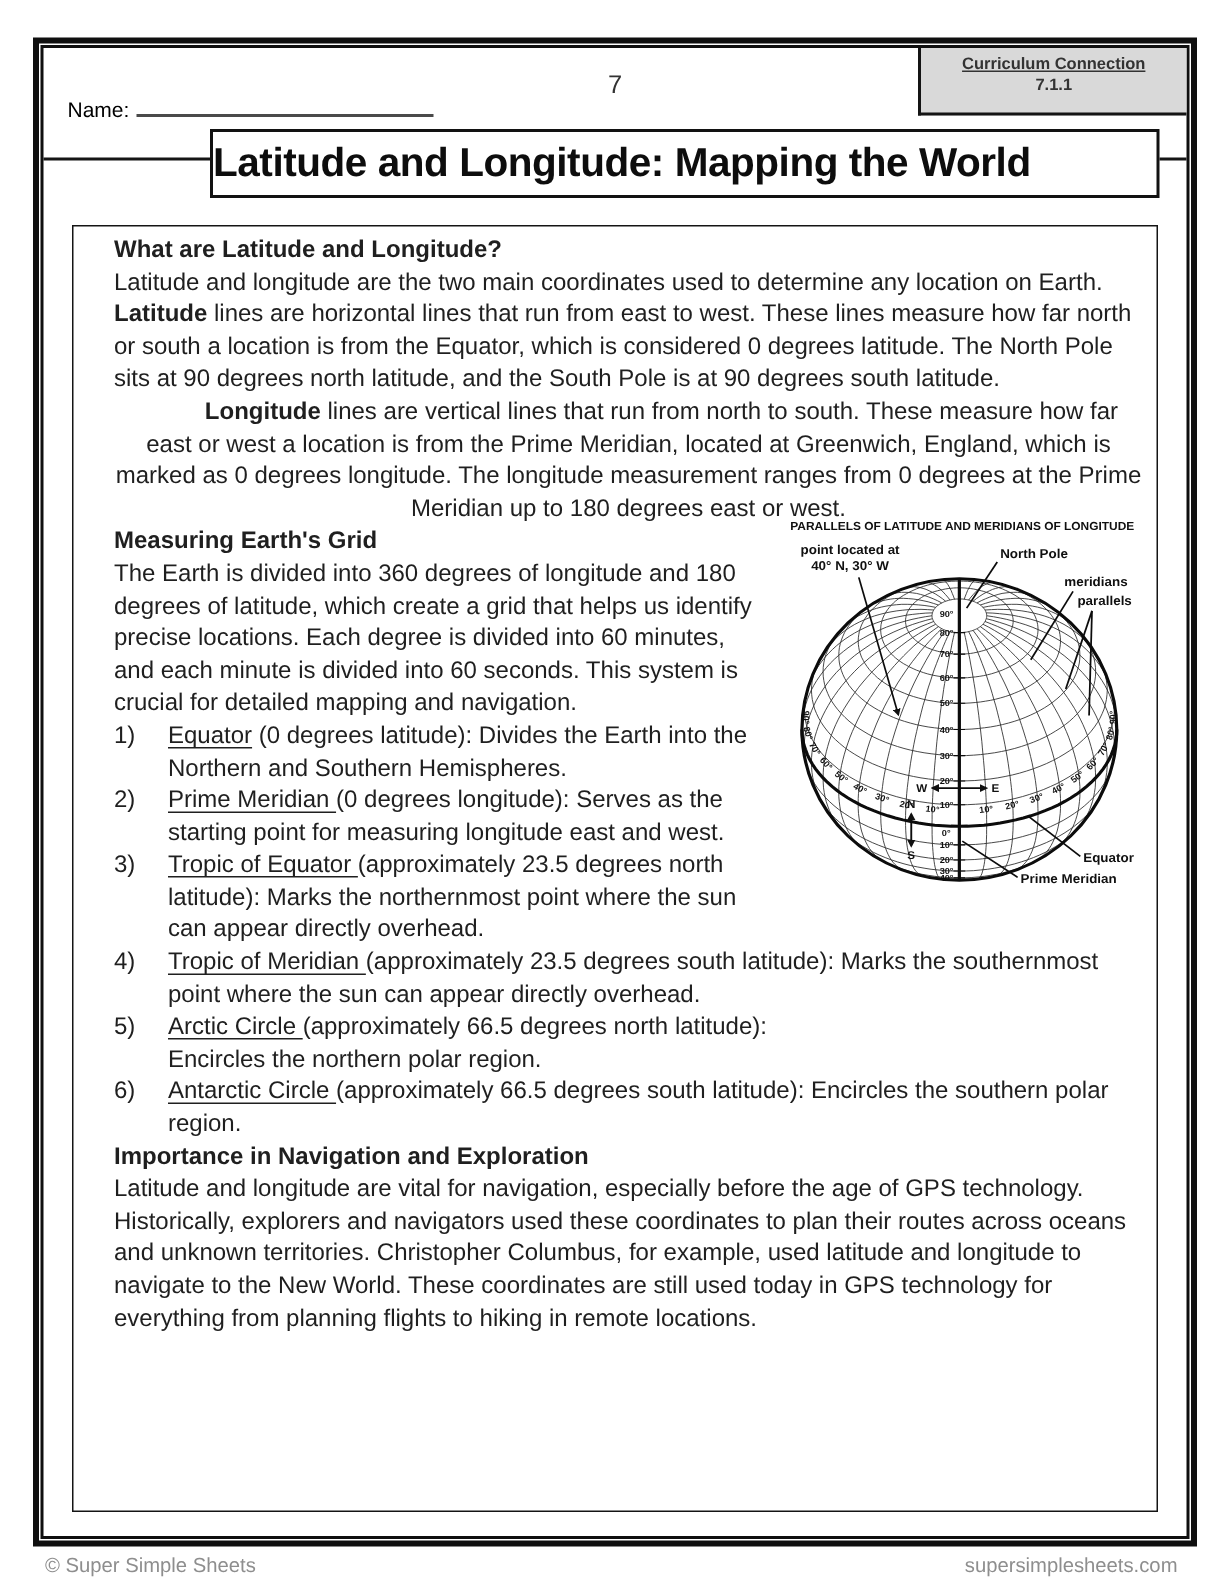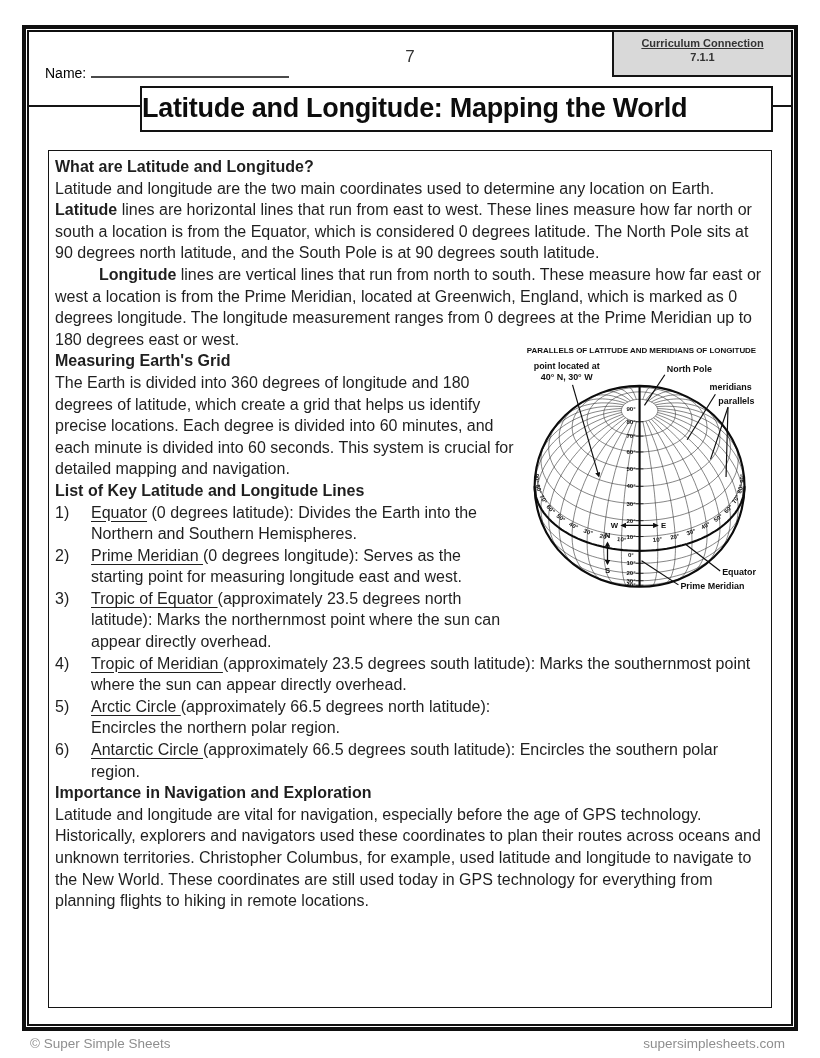--- a/index.html
+++ b/index.html
@@ -16,26 +16,26 @@
   .curr-box{position:absolute;right:0;top:0;width:177px;height:38px;background:#d9d9d9;
     border-left:2px solid #141414;border-bottom:2px solid #141414;text-align:center;
     padding-top:5px;box-sizing:content-box;color:#333;font-weight:bold;}
   .curr-title{font-size:11px;text-decoration:underline;line-height:13px;}
   .curr-code{font-size:11px;line-height:15px;}
   .title-rule{position:absolute;left:0;right:0;top:73px;height:2px;background:#151515;}
   .title-box{position:absolute;left:66px;top:54px;width:633px;height:46px;background:#fff;
     border:2.5px solid #121212;box-sizing:border-box;text-align:left;z-index:2;margin-left:45px;}
   .title-box h1{margin:0;font-size:27px;line-height:40px;font-weight:bold;letter-spacing:-0.3px;color:#0d0d0d;}
   .content{position:absolute;left:19px;top:118px;width:724px;height:858px;
-    border:1.5px solid #141414;box-sizing:border-box;padding:5px 9px 0 6px;
+    border:1.5px solid #141414;box-sizing:border-box;padding:5px 9px 0 27px;
     font-size:16px;line-height:21.6px;overflow:hidden;color:#1f1f1f;}
   .content p{margin:0;}
   .h{font-weight:bold;}
   .gap{margin-top:21px;}
-  .indent{text-indent:44px;}
+  .indent{text-indent:44px;text-align:center;}
   .li{display:flex;}
   .num{flex:0 0 36px;}
   .lt{flex:1;}
   .term{text-decoration:underline;text-underline-offset:2.5px;}
   .fig{float:right;width:240px;margin:-6px 0 2px 8px;}
   .fig svg{display:block;width:240px;height:253px;}
   svg text{font-family:"Liberation Sans",sans-serif;fill:#101010;}
   .foot-left{position:absolute;left:30px;top:1036px;font-size:13.5px;color:#8e8e8e;text-align:right;}
   .foot-right{position:absolute;right:35px;top:1036px;font-size:13.5px;color:#8e8e8e;margin-left:12px;}
 </style>
@@ -194,21 +194,20 @@
                 <text x="206" y="248" font-size="9.2" font-weight="bold" text-anchor="start">Equator</text>
                 <line x1="204" y1="244" x2="168" y2="215" stroke="#0c0c0c" stroke-width="1.2"></line>
                 <text x="163" y="263" font-size="9.2" font-weight="bold" text-anchor="start">Prime Meridian</text>
                 <line x1="161" y1="259" x2="123" y2="233" stroke="#0c0c0c" stroke-width="1.2"></line>
               </g>
             </svg>
         </span><span>Measuring Earth's Grid</span>
       </p>
       <p>The Earth is divided into 360 degrees of longitude and 180 degrees of latitude, which create a grid that helps us identify precise locations. Each degree is divided into 60 minutes, and each minute is divided into 60 seconds. This system is crucial for detailed mapping and navigation.</p>
 
-      <p class="h gap">List of Key Latitude and Longitude Lines</p>
       <div>
           <div class="li">
             <span class="num">1)</span>
             <span class="lt"><span class="term">Equator</span> (0 degrees latitude): Divides the Earth into the Northern and Southern Hemispheres.</span>
           </div>
           <div class="li">
             <span class="num">2)</span>
             <span class="lt"><span class="term">Prime Meridian </span>(0 degrees longitude): Serves as the starting point for measuring longitude east and west.</span>
           </div>
           <div class="li">

